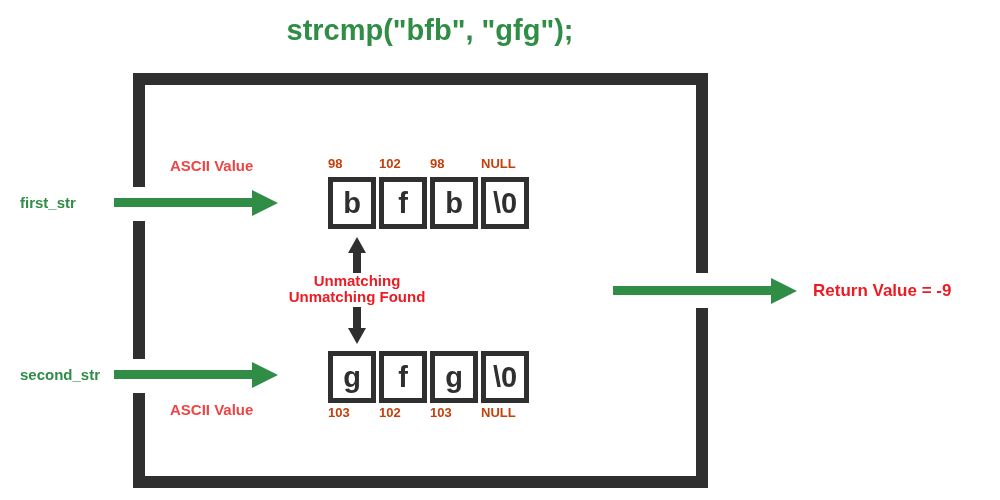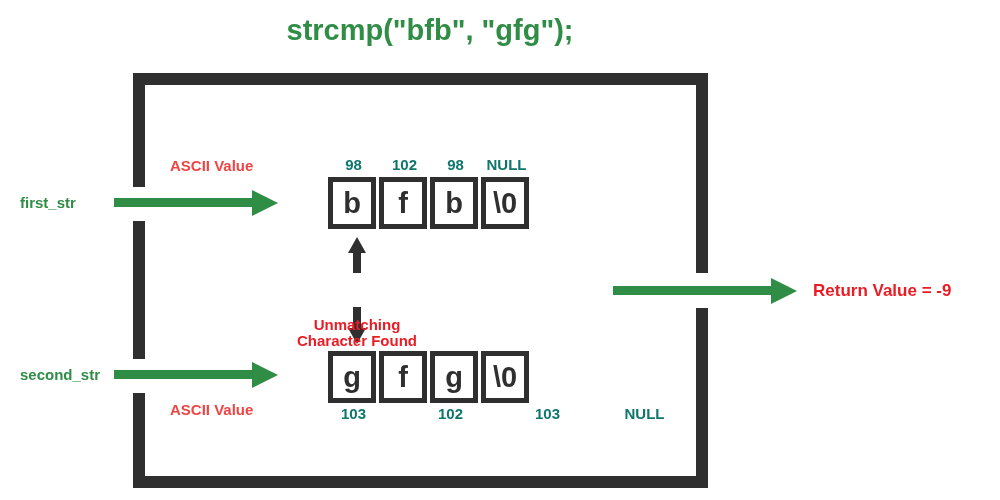--- a/index.html
+++ b/index.html
@@ -83,35 +83,34 @@
     align-items: center;
     justify-content: center;
     font-size: 29px;
     font-weight: 800;
     color: #2F2F2F;
     line-height: 1;
   }
   .ascii-row { display: flex; }
   .ascii-row span {
     width: 51px;
-    text-align: center;
-    font-size: 15px;
+    text-align: left;
+    font-size: 13px;
     font-weight: 700;
-    color: #0f766e;
+    color: #c2410c;
     white-space: nowrap;
   }
 
   .red-note {
     color: #EC1C24;
     font-weight: 800;
     font-size: 15px;
     text-align: center;
     line-height: 16px;
     white-space: nowrap;
-    margin-top: 44px;
   }
   .expr {
     color: #2F2F2F;
     font-weight: 700;
     font-size: 15px;
     white-space: nowrap;
   }
   .return-val {
     color: #EC1C24;
     font-weight: 800;
@@ -151,40 +150,40 @@
     <div class="cell">\0</div>
   </div>
 
   <div class="abs v-head-up" style="left:348px; top:237px;"></div>
   <div class="abs v-line" style="left:353px; top:251px; height:22px;"></div>
   <div class="abs v-line" style="left:353px; top:307px; height:22px;"></div>
   <div class="abs v-head-down" style="left:348px; top:328px;"></div>
 
   <div class="abs red-note" style="left:267px; top:273px; width:180px;">
     <div>Unmatching</div>
-    <div>Character Found</div>
+    <div>Unmatching Found</div>
   </div>
 
 
   <div class="abs h-line" style="left:613px; top:286px; width:158px;"></div>
   <div class="abs h-head" style="left:771px; top:278px;"></div>
   <div class="abs return-val" style="left:813px; top:281px;">Return Value = -9</div>
 
   <div class="abs ptr-label" style="left:20px; top:366px; width:100px;">second_str</div>
   <div class="abs h-line" style="left:114px; top:370px; width:140px;"></div>
   <div class="abs h-head" style="left:252px; top:362px;"></div>
 
   <div class="abs cells" style="left:328px; top:351px;">
     <div class="cell">g</div>
     <div class="cell">f</div>
     <div class="cell">g</div>
     <div class="cell">\0</div>
   </div>
 
-  <div class="abs ascii-row" style="left:328px; top:405px;gap:46px;">
+  <div class="abs ascii-row" style="left:328px; top:405px;">
     <span>103</span>
     <span>102</span>
     <span>103</span>
     <span>NULL</span>
   </div>
 
   <div class="abs dark-label" style="left:170px; top:401px;">ASCII Value</div>
 
 </div>
 

